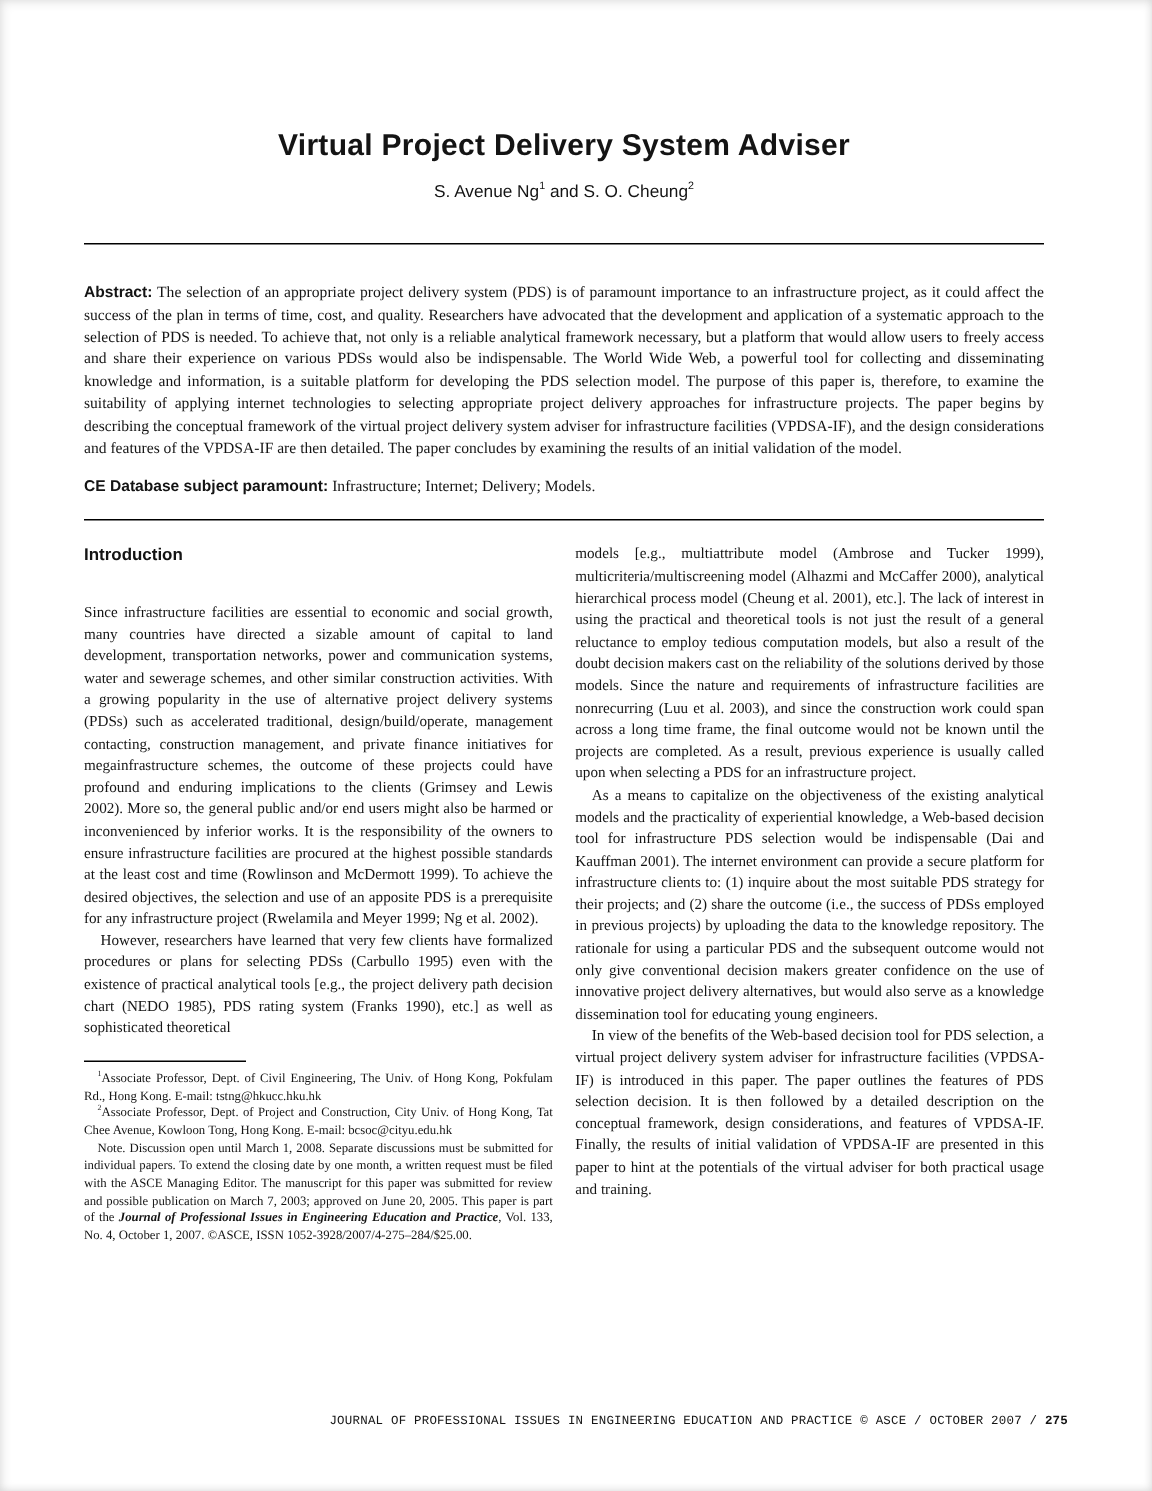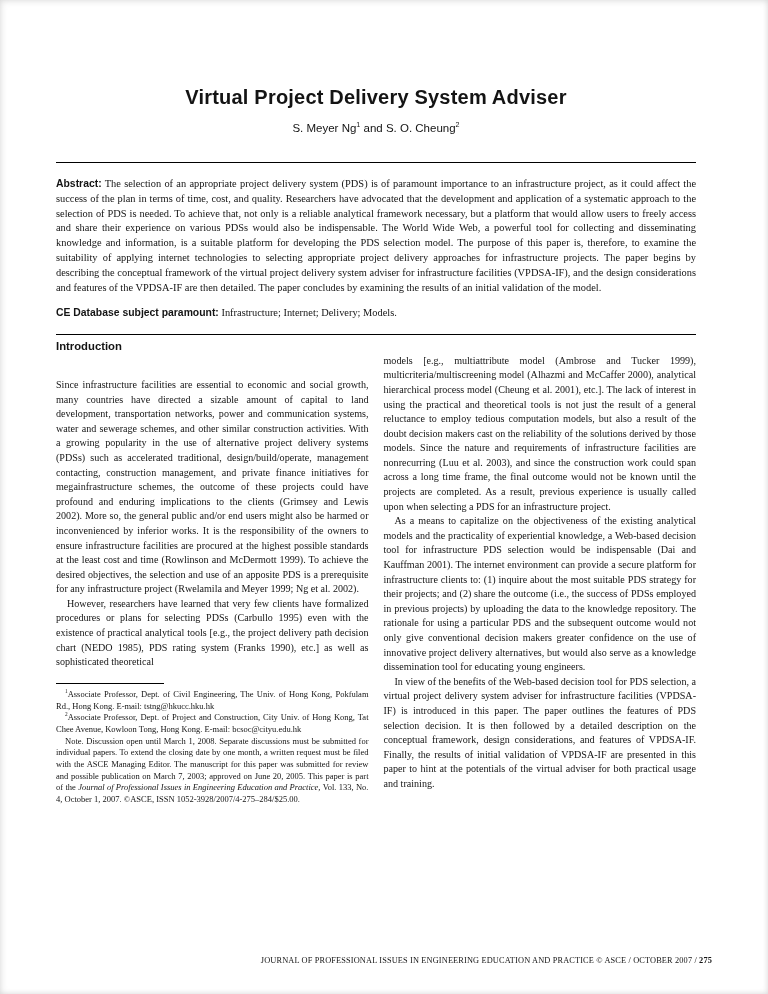--- a/index.html
+++ b/index.html
@@ -33,43 +33,42 @@
     font-size: 11.5px;
     margin-top: 13px;
   }
   sup { font-size: 0.62em; vertical-align: super; line-height: 0; }
 
   .rule { border: 0; border-top: 1px solid #000; height: 0; }
   .rule-top { margin-top: 28px; }
   .rule-bottom { margin-top: 14px; }
 
   .abstract {
-    margin-top: 14px;
+    margin-top: 26px;
     font-size: 10.4px;
     line-height: 14.8px;
     text-align: justify;
   }
   .label {
     font-family: "Liberation Sans", "DejaVu Sans", sans-serif;
     font-weight: bold;
   }
   .meta-line {
     margin-top: 11px;
     font-size: 10.4px;
     line-height: 14px;
   }
 
   .columns {
     display: flex;
     gap: 15px;
-    margin-top: 4px;
+    margin-top: 16px;
     font-size: 10.1px;
     line-height: 14.6px;
     text-align: justify;
-    align-items: center;
   }
   .col { flex: 1 1 0; min-width: 0; }
 
   .section-heading {
     font-family: "Liberation Sans", "DejaVu Sans", sans-serif;
     font-weight: bold;
     font-size: 11.3px;
     text-align: left;
     margin-bottom: 24px;
   }
@@ -79,41 +78,41 @@
     margin-top: 13px;
     font-size: 8.5px;
     line-height: 11.7px;
   }
   .footnote-rule {
     width: 108px;
     border: 0; border-top: 1px solid #000; height: 0;
     margin: 0 0 5px 0;
   }
   .footnote { text-indent: 9px; text-align: justify; }
-  .journal-title { font-weight: normal; font-style: italic; }
+  .journal-title { font-weight: bold; font-style: italic; }
 
   .footer {
     position: absolute;
     right: 56px;
-    bottom: 29px;
-    font-family: Liberation Serif, serif;
+    bottom: 42px;
+    font-family: Liberation Mono, monospace;
     font-size: 8.3px;
     letter-spacing: 0.15px;
     white-space: nowrap;
   }
 </style>
 </head>
 <body>
 
 <div class="page">
   <div class="content">
 
     <h1 class="title">Virtual Project Delivery System Adviser</h1>
 
-    <div class="authors"><span>S. Meyer Ng</span><sup>1</sup><span> and </span><span>S. O. Cheung</span><sup>2</sup></div>
+    <div class="authors"><span>S. Avenue Ng</span><sup>1</sup><span> and </span><span>S. O. Cheung</span><sup>2</sup></div>
 
     <hr class="rule rule-top">
 
     <p class="abstract"><span class="label">Abstract:</span> <span>The selection of an appropriate project delivery system (PDS) is of paramount importance to an infrastructure project, as it could affect the success of the plan in terms of time, cost, and quality. Researchers have advocated that the development and application of a systematic approach to the selection of PDS is needed. To achieve that, not only is a reliable analytical framework necessary, but a platform that would allow users to freely access and share their experience on various PDSs would also be indispensable. The World Wide Web, a powerful tool for collecting and disseminating knowledge and information, is a suitable platform for developing the PDS selection model. The purpose of this paper is, therefore, to examine the suitability of applying internet technologies to selecting appropriate project delivery approaches for infrastructure projects. The paper begins by describing the conceptual framework of the virtual project delivery system adviser for infrastructure facilities (VPDSA-IF), and the design considerations and features of the VPDSA-IF are then detailed. The paper concludes by examining the results of an initial validation of the model.</span></p>
 
 
     <p class="meta-line"><span class="label">CE Database subject paramount:</span> <span>Infrastructure; Internet; Delivery; Models.</span></p>
 
     <hr class="rule rule-bottom">
 

